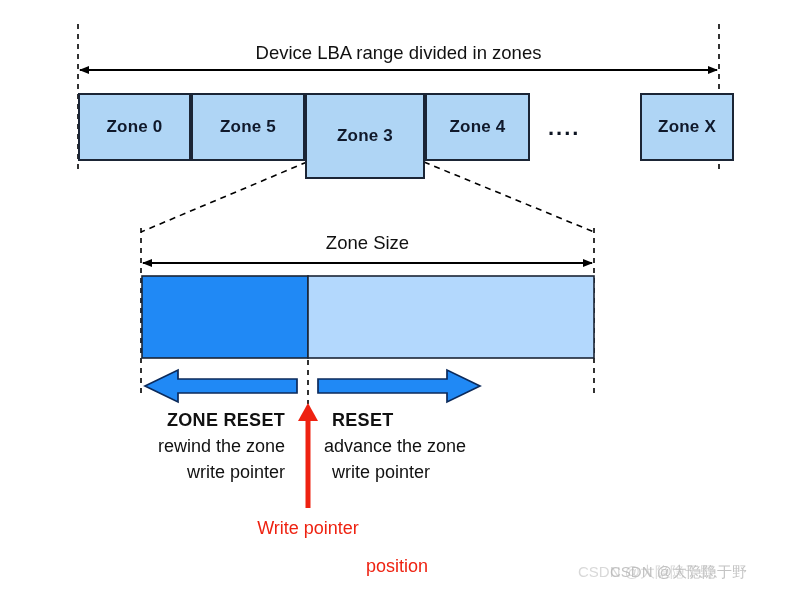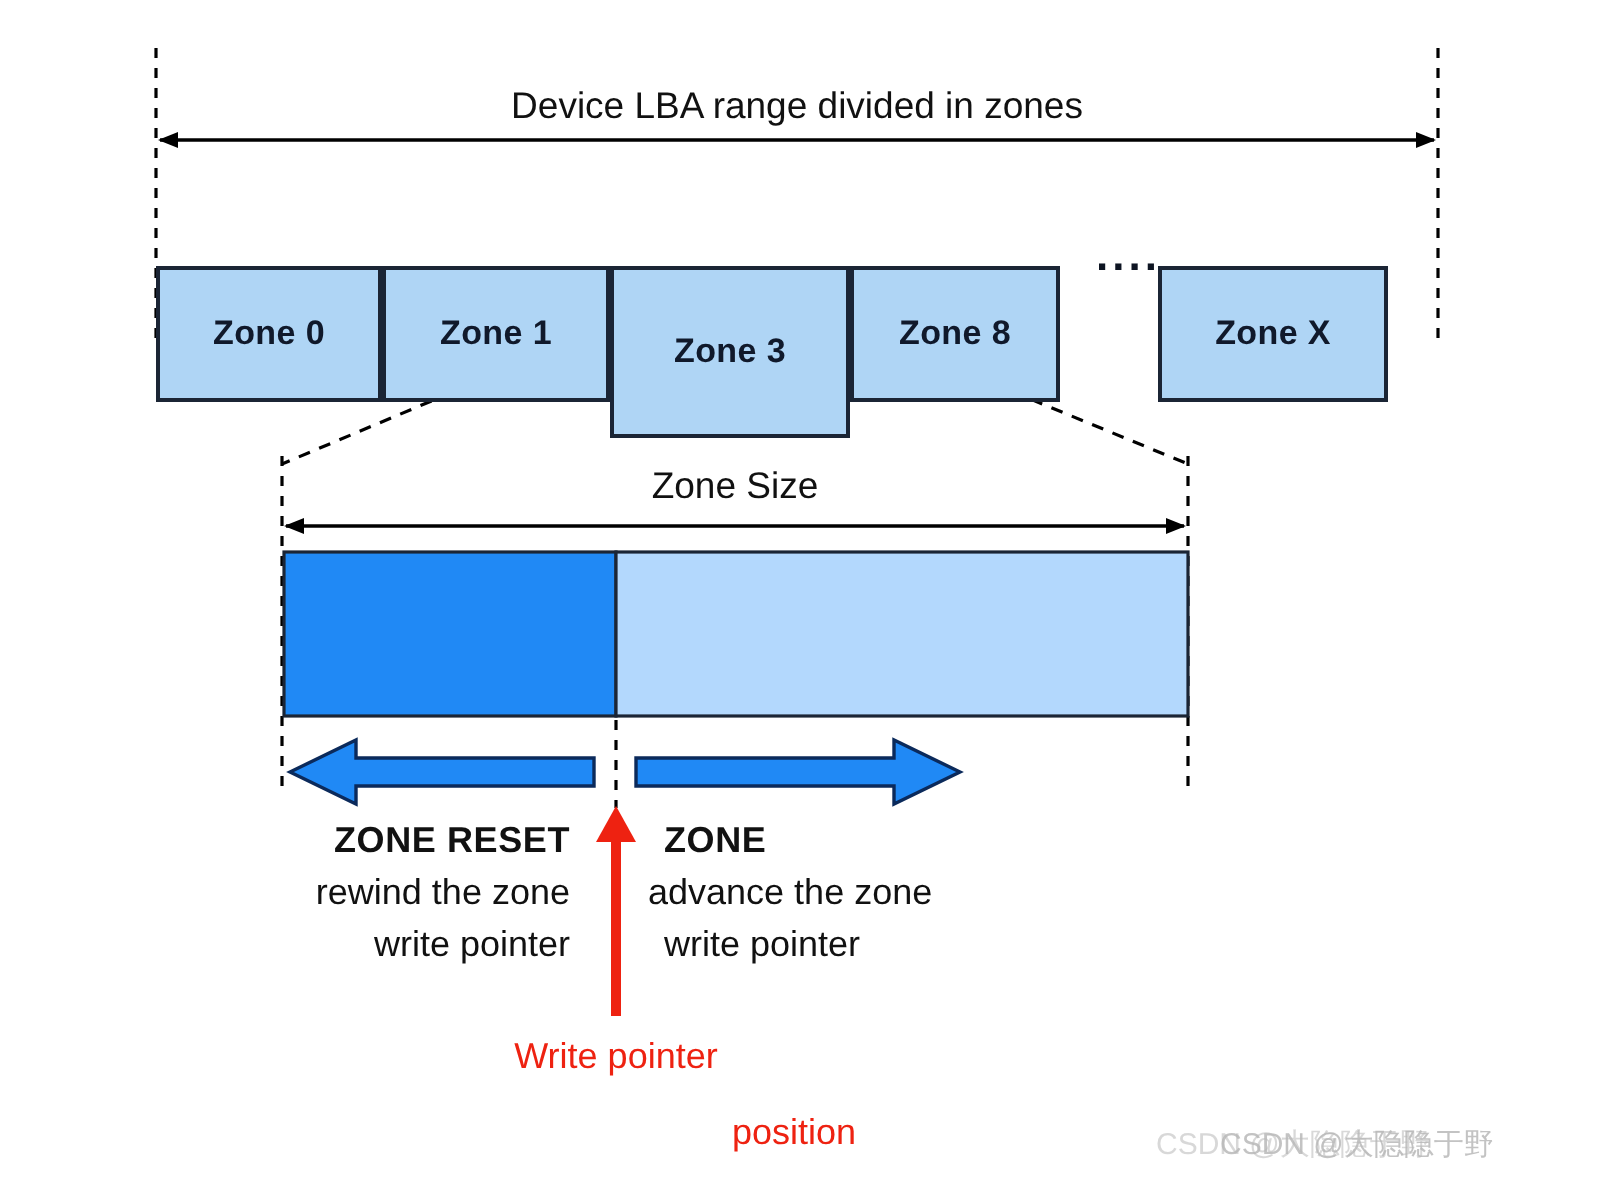--- a/index.html
+++ b/index.html
@@ -31,21 +31,20 @@
     box-sizing: border-box;
     background: #AFD5F5;
     border: 2px solid #1B2535;
     display: flex;
     align-items: center;
     justify-content: center;
     font-weight: bold;
     font-size: 17px;
     color: #10192b;
     letter-spacing: 0.2px;
-    margin-top: 40px;
   }
 
   
   .lbl {
     position: absolute;
     color: #111111;
     font-size: 18px;
     white-space: nowrap;
   }
   .lbl-title { font-size: 18.5px; }
@@ -112,35 +111,35 @@
 
     <g>
       <line x1="308" y1="508" x2="308" y2="416" stroke="#ee2211" stroke-width="5"></line>
       <path d="M308,403 L318,421 L298,421 Z" fill="#ee2211"></path>
     </g>
   </svg>
 
   <div class="lbl lbl-title txt-center" style="left:78px; top:42px; width:641px;">Device LBA range divided in zones</div>
 
   <div class="zone-box" style="left:78px;  top:93px; width:113px; height:68px;">Zone 0</div>
-  <div class="zone-box" style="left:191px; top:93px; width:114px; height:68px;">Zone 1</div>
+  <div class="zone-box" style="left:191px; top:93px; width:114px; height:68px;">Zone 5</div>
   <div class="zone-box" style="left:305px; top:93px; width:120px; height:86px;">Zone 3</div>
-  <div class="zone-box" style="left:425px; top:93px; width:105px; height:68px;">Zone 8</div>
+  <div class="zone-box" style="left:425px; top:93px; width:105px; height:68px;">Zone 4</div>
 
   <div class="dots" style="left:548px; top:115px;">....</div>
 
-  <div class="zone-box" style="left:579px; top:93px; width:115px; height:68px;">Zone X</div>
+  <div class="zone-box" style="left:640px; top:93px; width:94px; height:68px;">Zone X</div>
 
   <div class="lbl lbl-bold txt-right" style="left:45px; top:410px; width:240px;">ZONE RESET</div>
 
   <div class="lbl lbl-title txt-center" style="left:141px; top:232px; width:453px;">Zone Size</div>
   <div class="lbl txt-right" style="left:45px; top:436px; width:240px;">rewind the zone</div>
   <div class="lbl txt-right" style="left:45px; top:462px; width:240px;">write pointer</div>
 
-  <div class="lbl lbl-bold txt-left" style="left:332px; top:410px; width:260px;">ZONE</div>
+  <div class="lbl lbl-bold txt-left" style="left:332px; top:410px; width:260px;">RESET</div>
   <div class="lbl txt-left" style="left:324px; top:436px; width:260px;">advance the zone</div>
   <div class="lbl txt-left" style="left:332px; top:462px; width:260px;">write pointer</div>
 
   <div class="lbl lbl-red txt-center" style="left:188px; top:518px; width:240px;">Write pointer</div>
   <div class="lbl lbl-red txt-center" style="left:188px; top:556px; width:240px;text-align:right;">position</div>
 
   <div class="watermark shadow" style="left:578px; top:563px;">CSDN @大隐隐于野</div>
   <div class="watermark" style="left:610px; top:563px;">CSDN @大隐隐于野</div>
 
 </div>

